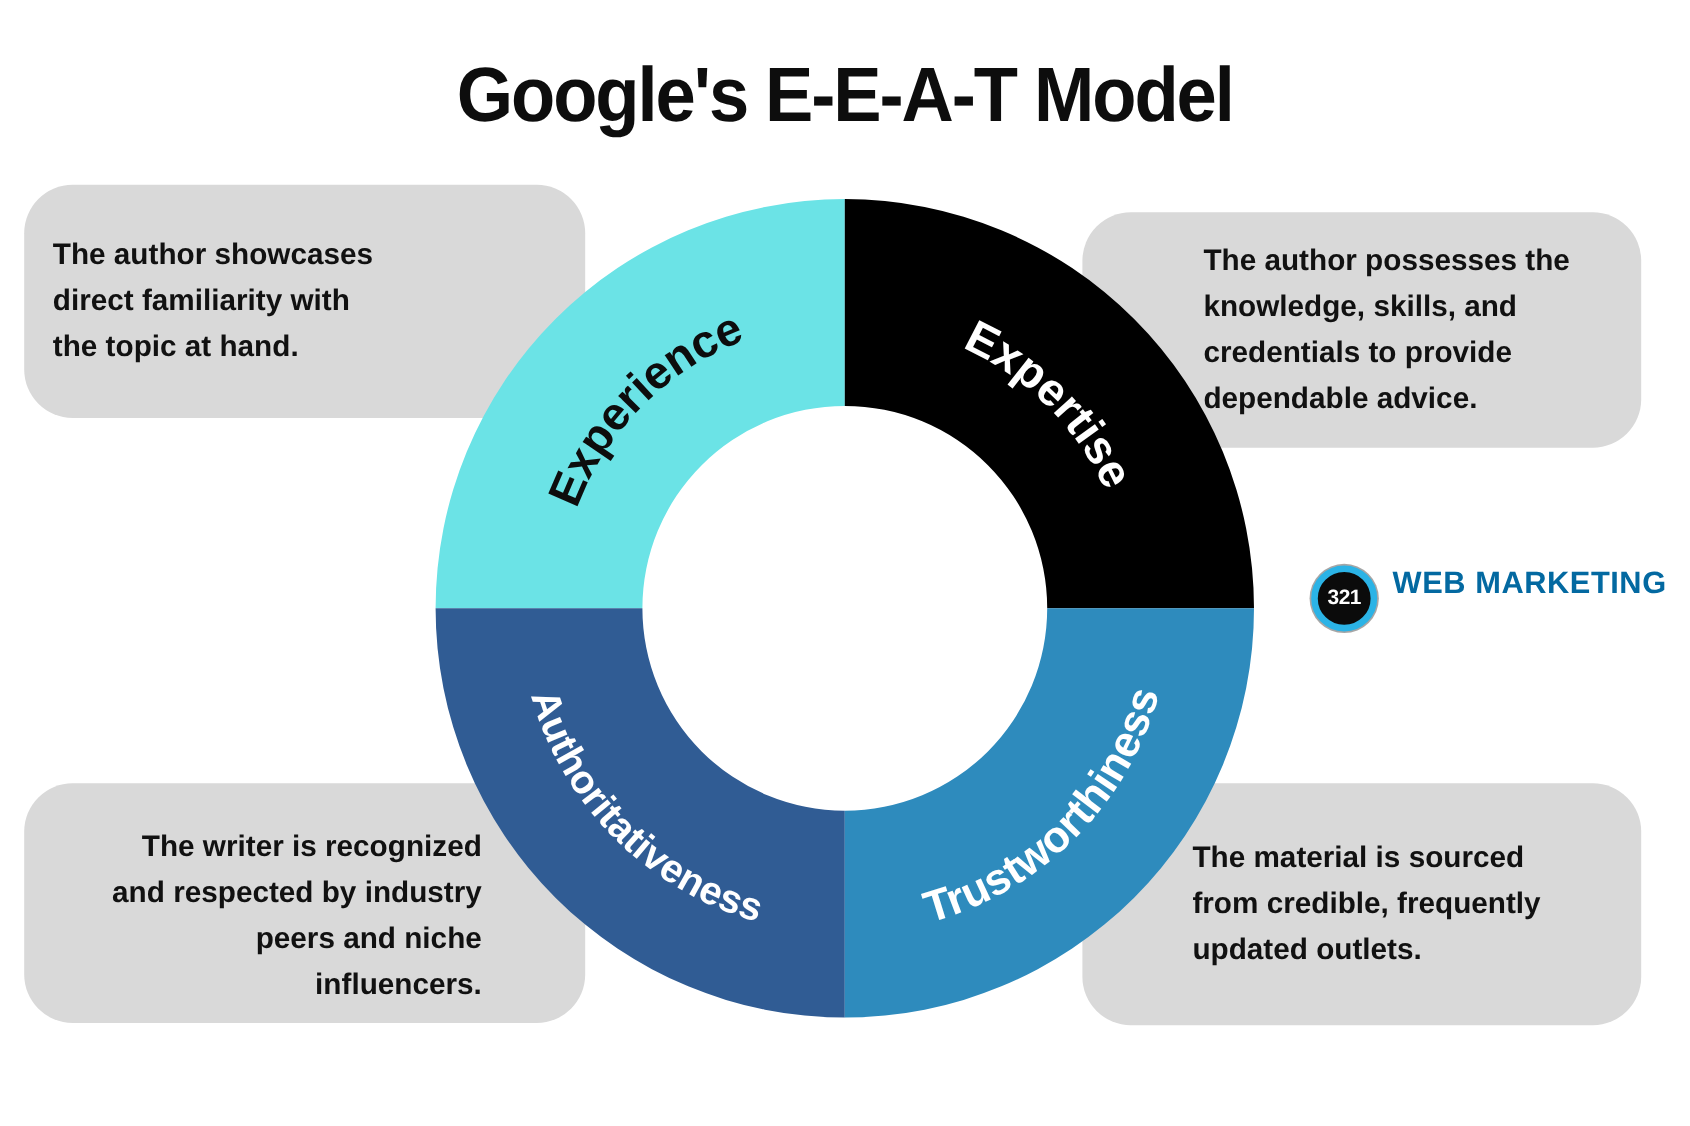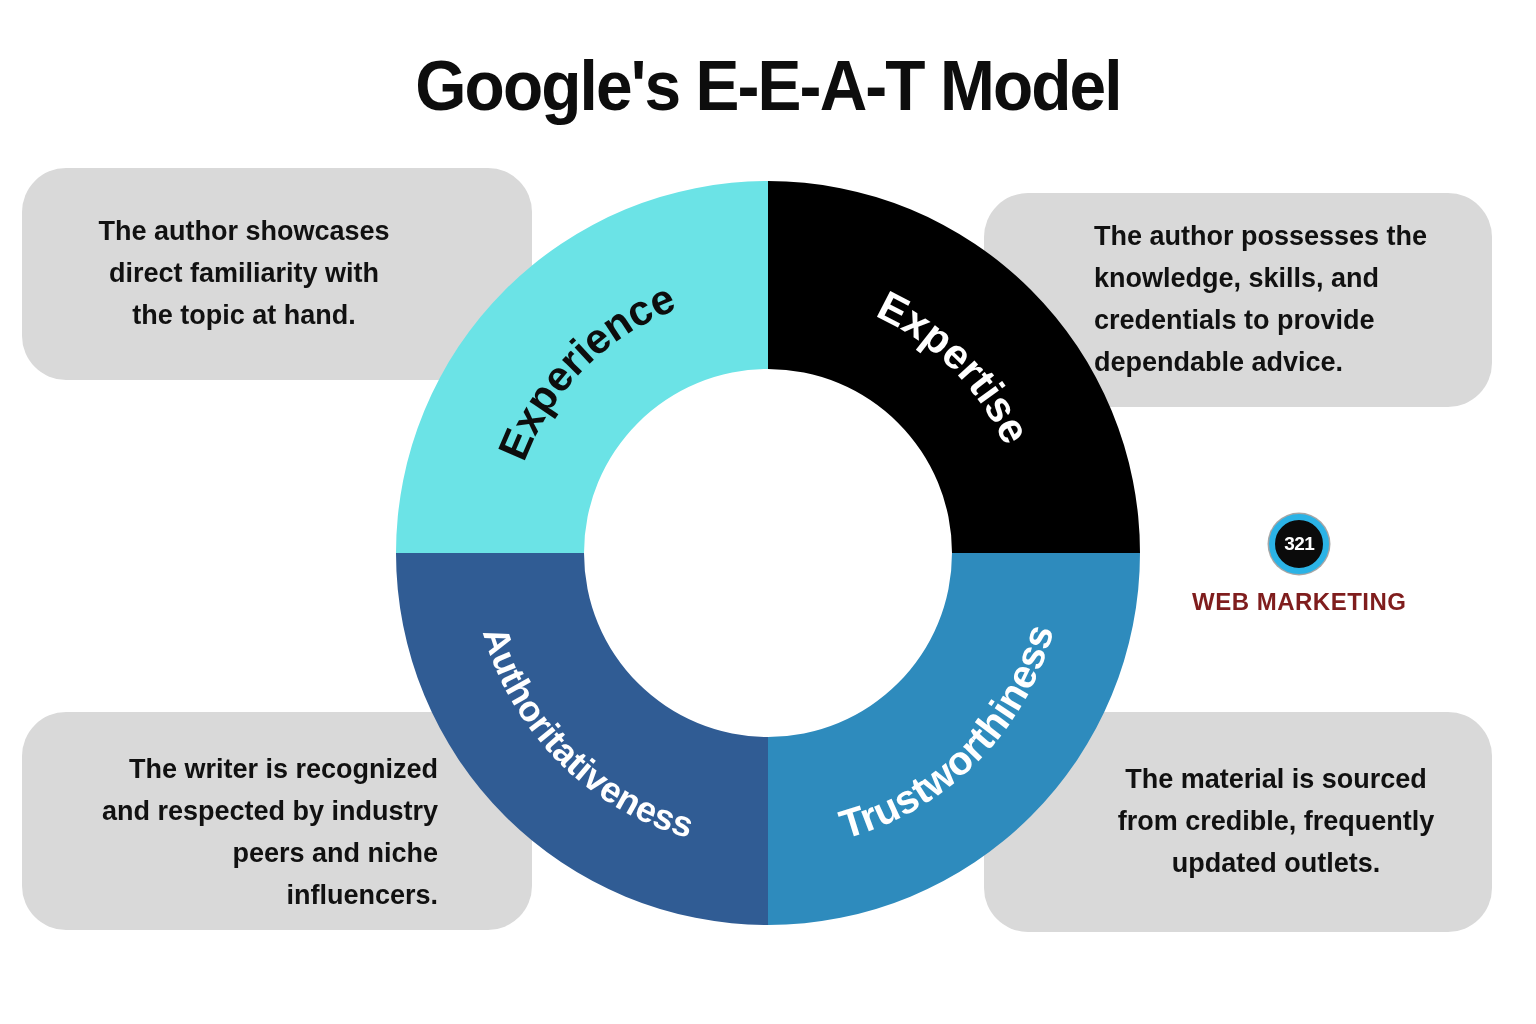--- a/index.html
+++ b/index.html
@@ -17,47 +17,47 @@
 
   .callout{
     position:absolute;background:#D9D9D9;border-radius:44px;
     display:flex;align-items:center;
   }
   .callout p{
     margin:0;width:100%;font-weight:bold;color:#111111;
     font-size:27px;line-height:1.55;white-space:pre-line;
   }
   .callout.tl{left:22px;top:168px;width:510px;height:212px;}
-  .callout.tl p{text-align:center;padding:0 92px 0 26px;}
+  .callout.tl p{text-align:left;padding:0 92px 0 26px;}
   .callout.tr{left:984px;top:168px;width:508px;height:214px;margin-top:25px;}
   .callout.tr p{text-align:left;padding:0 16px 0 110px;}
   .callout.bl{left:22px;top:712px;width:510px;height:218px;}
   .callout.bl p{text-align:right;padding:0 94px 0 14px;margin-top:24px;}
   .callout.br{left:984px;top:712px;width:508px;height:220px;}
-  .callout.br p{text-align:center;padding:0 24px 0 100px;}
+  .callout.br p{text-align:left;padding:0 24px 0 100px;}
 
   svg.donut{position:absolute;left:0;top:0;width:1536px;height:1024px;}
   svg.donut text{font-family:"Liberation Sans",sans-serif;font-weight:bold;}
   .lbl-lg{font-size:42px;}
   .lbl-md{font-size:40px;}
   .lbl-sm{font-size:36px;}
 
   .logo{
     position:absolute;left:1192px;top:514px;
-    display:flex;align-items:center;gap:14px;flex-direction:column;
+    display:flex;gap:14px;
   }
   .logo-badge{
     width:48px;height:48px;border-radius:50%;
     background:#0b0b0b;border:6px solid #2BB3E6;
     box-shadow:0 0 0 1.5px rgba(0,0,0,.35);
     display:flex;align-items:center;justify-content:center;
     color:#ffffff;font-weight:bold;font-size:19px;letter-spacing:-.5px;
   }
   .logo-name{
-    font-weight:bold;font-size:24px;letter-spacing:.5px;color:#7f1d1d;
+    font-weight:bold;font-size:28px;letter-spacing:.5px;color:#0369a1;
   }
 </style>
 </head>
 <body>
 
 <div class="page">
 
   <h1 class="title">Google's E-E-A-T Model</h1>
 
   <div class="callout tl">

